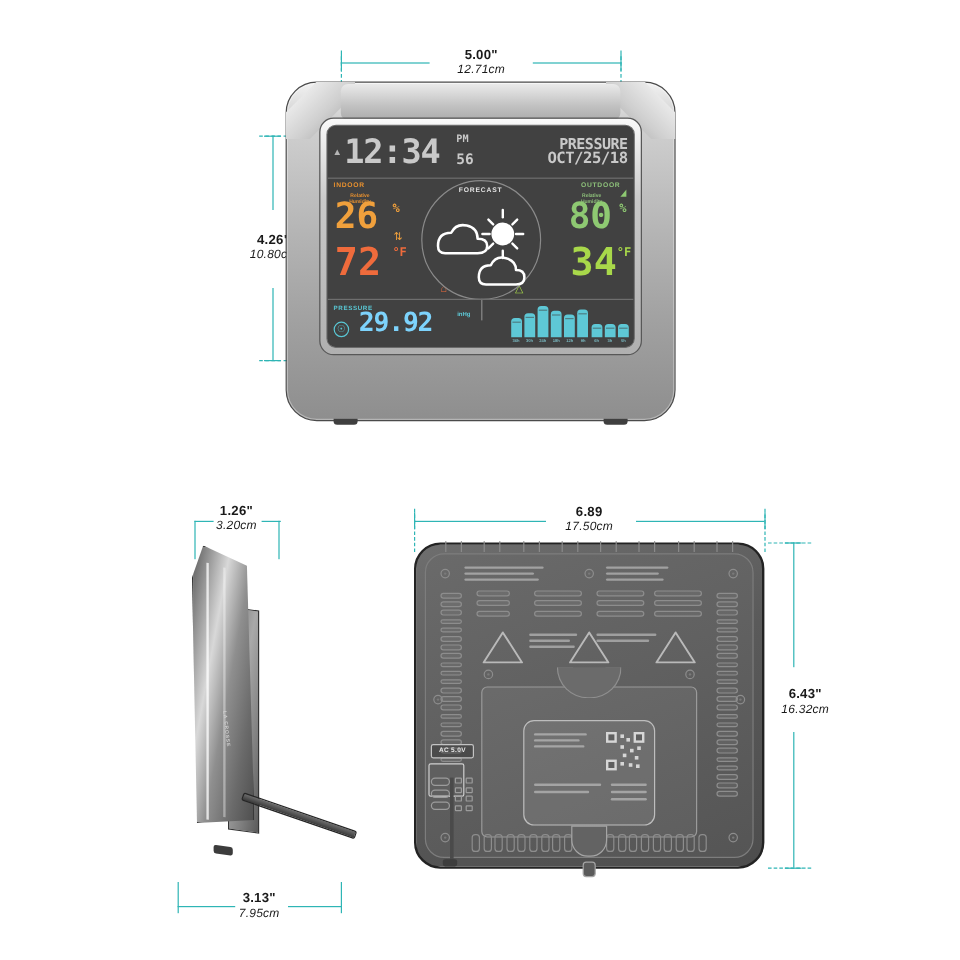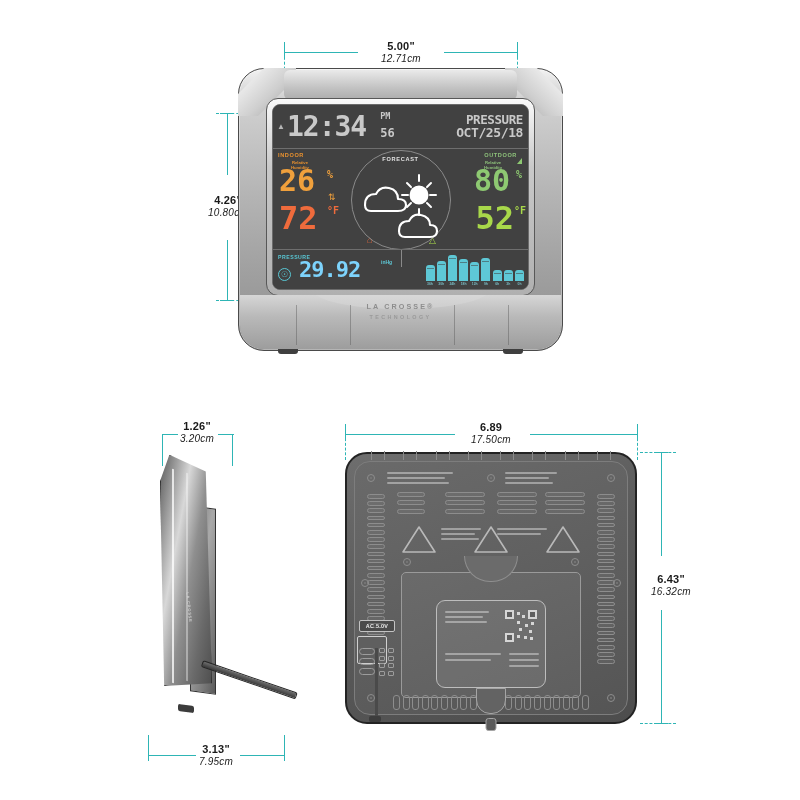--- a/index.html
+++ b/index.html
@@ -296,21 +296,21 @@
             <div class="bigval hum-in">26</div>
             <div class="unit-sm pct-in">%</div>
             <div class="arrow-in">⇅</div>
 
             <div class="bigval hum-out">80</div>
             <div class="unit-sm pct-out">%</div>
             <div class="bar-out"></div>
 
             <div class="bigval temp-in">72</div>
             <div class="unit-sm degf-in">°F</div>
-            <div class="bigval temp-out">52</div>
+            <div class="bigval temp-out">34</div>
             <div class="unit-sm degf-out">°F</div>
 
             <div class="loc-icon loc-in">⌂</div>
             <div class="loc-icon loc-out">△</div>
 
             <div class="forecast-circle">
               <div class="fc-divider"></div>
             </div>
             <div class="forecast-label">FORECAST</div>
 
@@ -375,30 +375,20 @@
                   <div class="pbar" style="height: 11px;"></div>
                   <div class="pbar-lbl">0h</div>
                 </div>
               </div>
           </div>
 
         </div>
       </div>
     </div>
 
-    <div class="fv-skirt">
-      <div class="fv-seam" style="left:56px;"></div>
-      <div class="fv-seam" style="left:110px;"></div>
-      <div class="fv-seam" style="left:214px;"></div>
-      <div class="fv-seam" style="left:268px;"></div>
-      <div class="fv-brand">
-        <span>LA CROSSE®</span>
-        <span class="sub">TECHNOLOGY</span>
-      </div>
-    </div>
     <div class="fv-foot" style="left:40px;"></div>
     <div class="fv-foot" style="right:40px;"></div>
   </div>
 
   <div class="dim-line dim-v" style="left:162px; top:434px; height:32px;"></div>
   <div class="dim-line dim-v" style="left:232px; top:434px; height:32px;"></div>
   <div class="dim-line dim-h" style="left:162px; top:434px; width:16px;"></div>
   <div class="dim-line dim-h" style="left:218px; top:434px; width:16px;"></div>
   <div class="dim-label" style="left:152px; top:420px; width:90px;">
     <div class="dim-in">1.26"</div>

